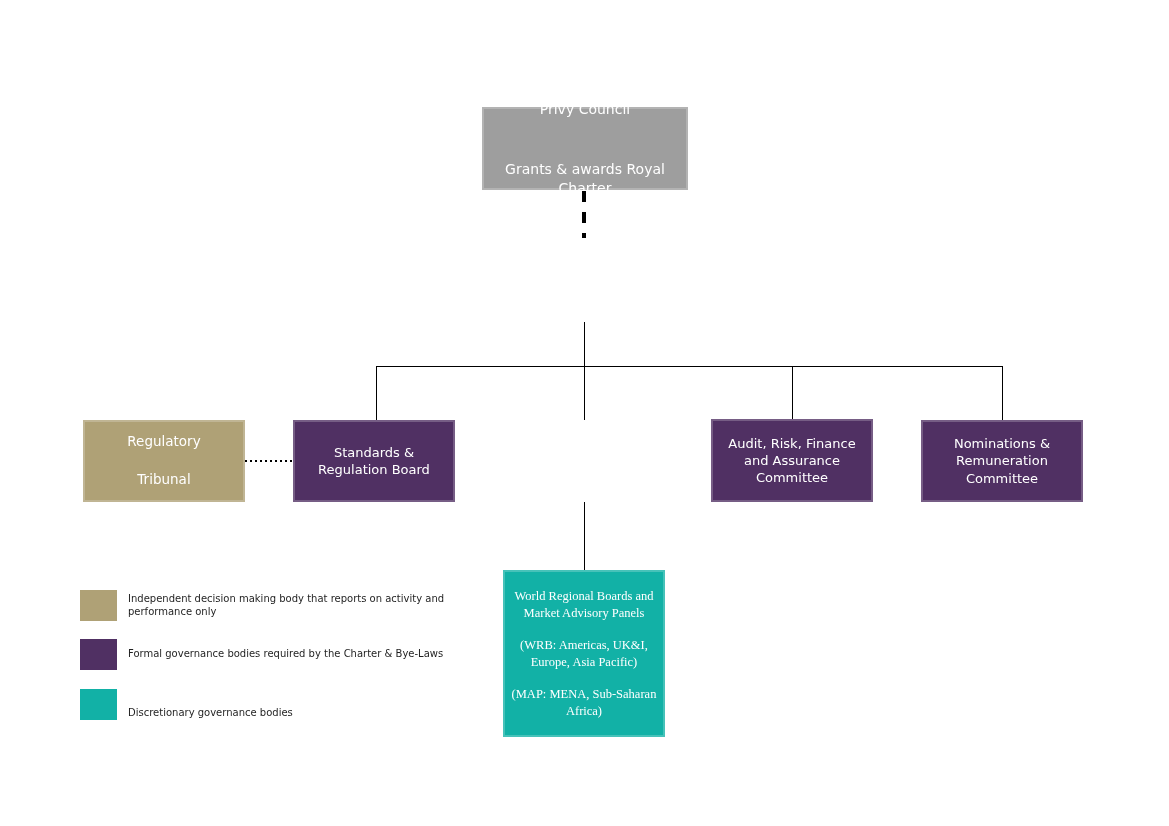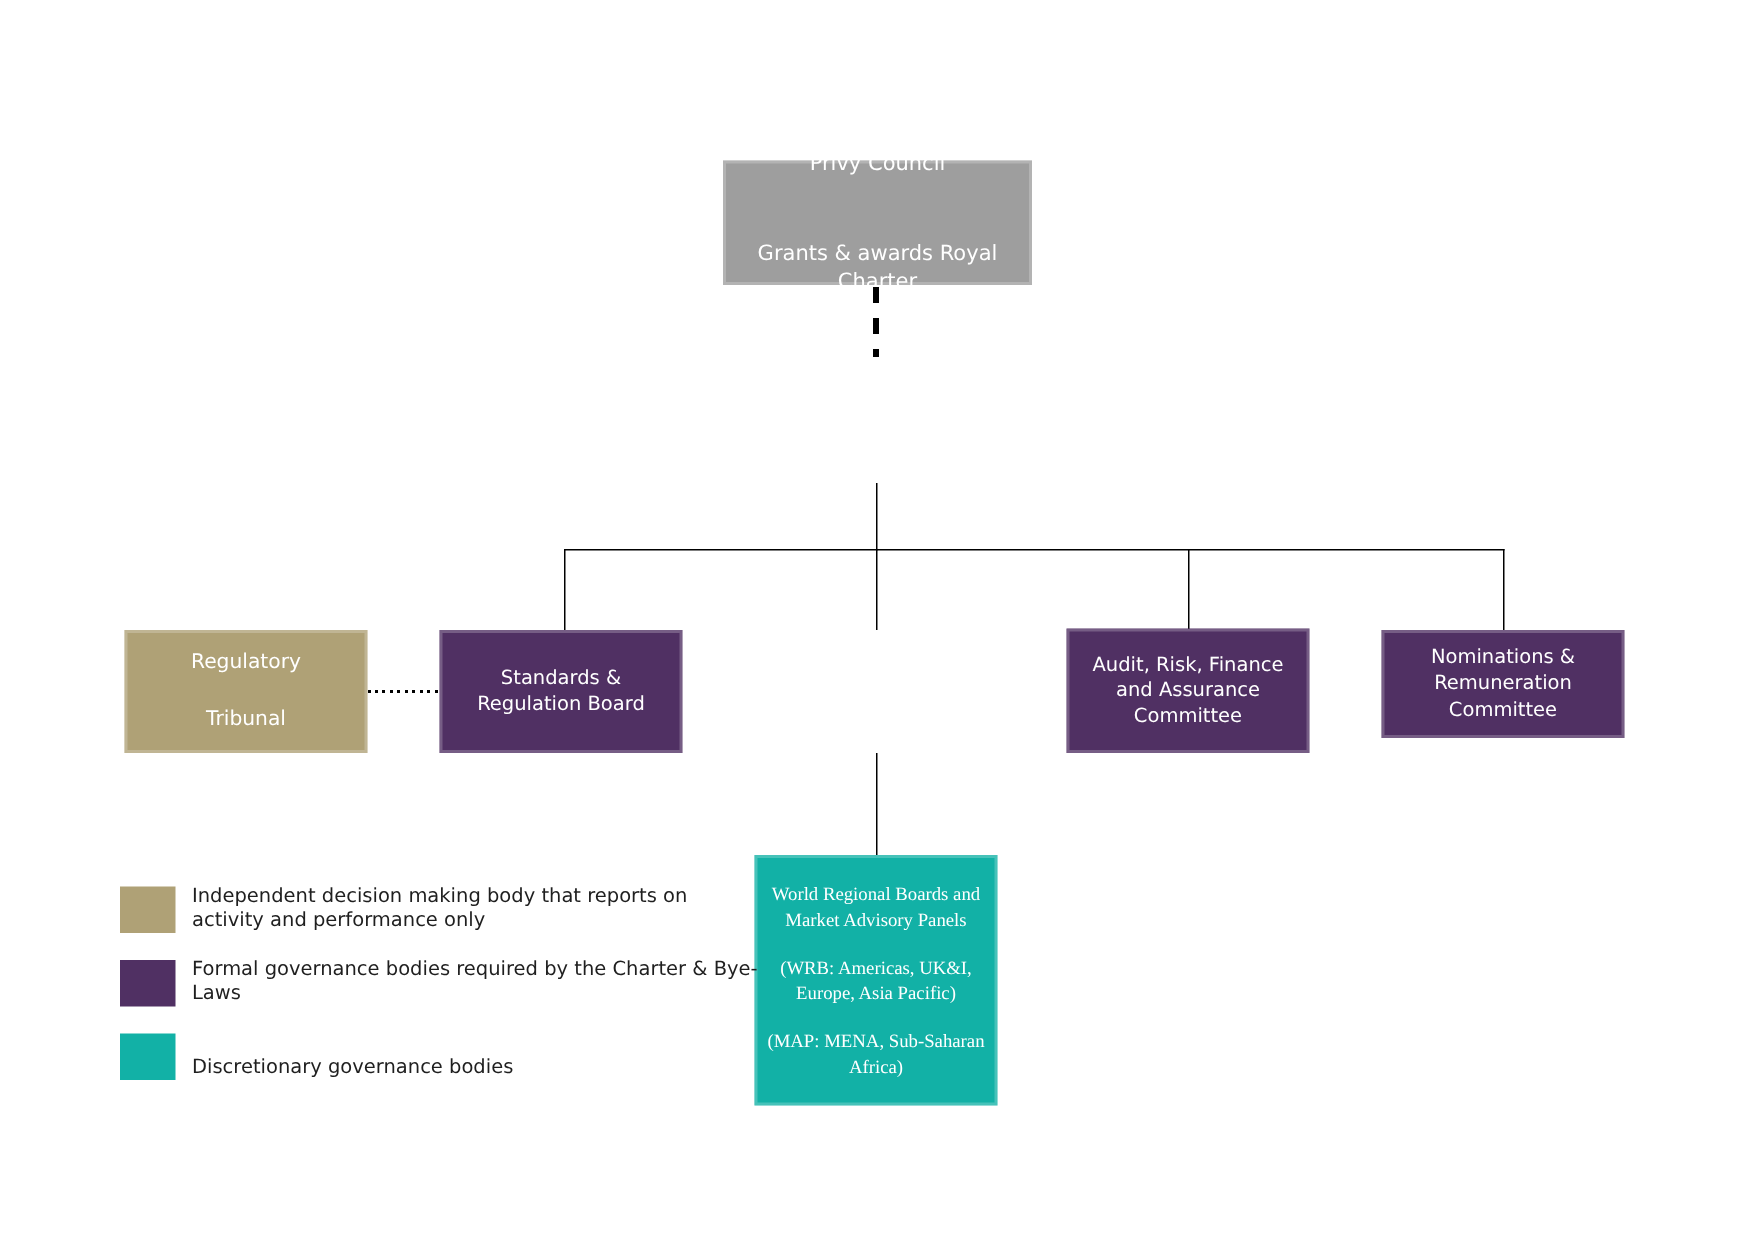--- a/index.html
+++ b/index.html
@@ -64,21 +64,21 @@
     width: 37px;
     height: 31px;
     flex: 0 0 37px;
   }
   .legend-swatch--tan    { background: var(--tan,    #afa176); }
   .legend-swatch--purple { background: var(--purple, #503063); }
   .legend-swatch--teal   { background: var(--teal,   #12b1a6); }
   .legend-text {
     margin-left: 11px;
     width: 380px;
-    font-size: 13px;
+    font-size: 10px;
     line-height: 1.26;
     color: var(--legend_text, #1f1f1f);
   }
 </style>
 </head>
 <body>
 
 <div class="canvas">
 
   <div class="box box--gray box--lg" style="left:482px; top:107px; width:206px; height:83px;">
@@ -107,21 +107,21 @@
 
   <div class="box box--purple" style="left:293px; top:420px; width:162px; height:82px;">
     <p>Standards &amp; Regulation Board</p>
   </div>
 
 
   <div class="box box--purple" style="left:711px; top:419px; width:162px; height:83px;">
     <p>Audit, Risk, Finance and Assurance Committee</p>
   </div>
 
-  <div class="box box--purple" style="left:921px; top:420px; width:162px; height:72px;">
+  <div class="box box--purple" style="left:921px; top:420px; width:162px; height:82px;">
     <p>Nominations &amp; Remuneration Committee</p>
   </div>
 
   <div class="line" style="left:584px; top:502px; width:1px; height:68px;"></div>
 
   <div class="box box--teal teal-paras" style="left:503px; top:570px; width:162px; height:167px;">
     <p>World Regional Boards and Market Advisory Panels</p>
     <p>(WRB: Americas, UK&amp;I, Europe, Asia Pacific)</p>
     <p>(MAP: MENA, Sub-Saharan Africa)</p>
   </div>

